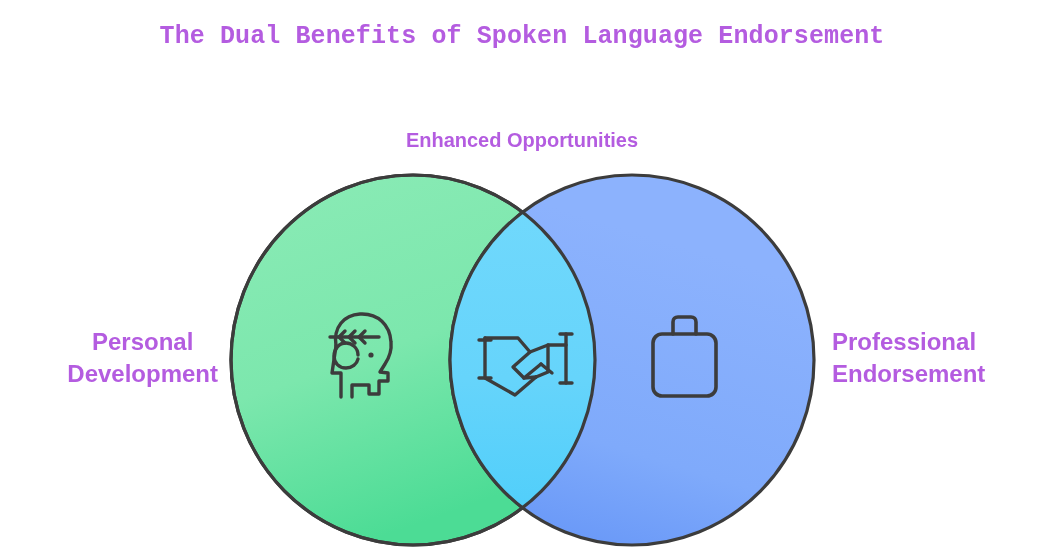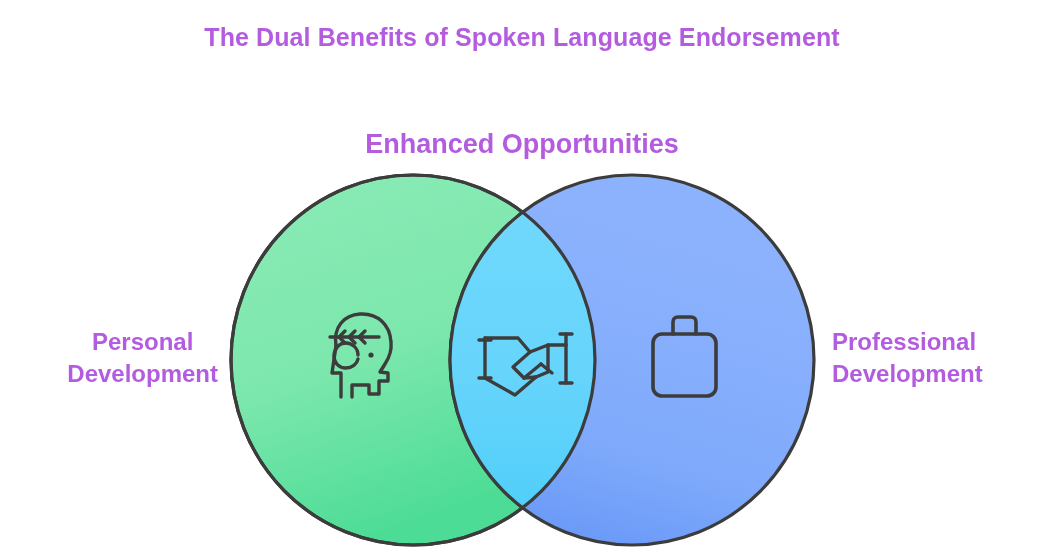--- a/index.html
+++ b/index.html
@@ -27,29 +27,30 @@
     position: absolute;
     left: 0;
     top: 22px;
     width: 1044px;
     text-align: center;
     font-size: 25px;
     font-weight: bold;
     color: #b45ce0;
     letter-spacing: 0.1px;
     line-height: 1.2;
+    font-family: Liberation Mono, monospace;
   }
 
   .top-label {
     position: absolute;
     left: 322px;
     top: 128px;
     width: 400px;
     text-align: center;
-    font-size: 27px;
+    font-size: 20px;
     font-weight: bold;
     color: #b45ce0;
     line-height: 1.2;
   }
 
   .side-label {
     position: absolute;
     font-size: 24px;
     font-weight: bold;
     color: #b45ce0;
@@ -83,21 +84,21 @@
 <div id="canvas">
 
   <div class="title">The Dual Benefits of Spoken Language Endorsement</div>
 
   <div class="top-label">Enhanced Opportunities</div>
 
   <div class="side-label left">Personal
 Development</div>
 
   <div class="side-label right">Professional
-Development</div>
+Endorsement</div>
 
   <svg class="venn-svg" viewBox="0 0 1044 560">
     <defs>
       <linearGradient id="gradGreen" x1="0" y1="0" x2="0.35" y2="1">
         <stop offset="0%" stop-color="#8BEBB6"></stop>
         <stop offset="55%" stop-color="#7CE7AD"></stop>
         <stop offset="100%" stop-color="#4CDC95"></stop>
       </linearGradient>
       <linearGradient id="gradBlue" x1="0" y1="0" x2="-0.3" y2="1">
         <stop offset="0%" stop-color="#8CB2FD"></stop>

